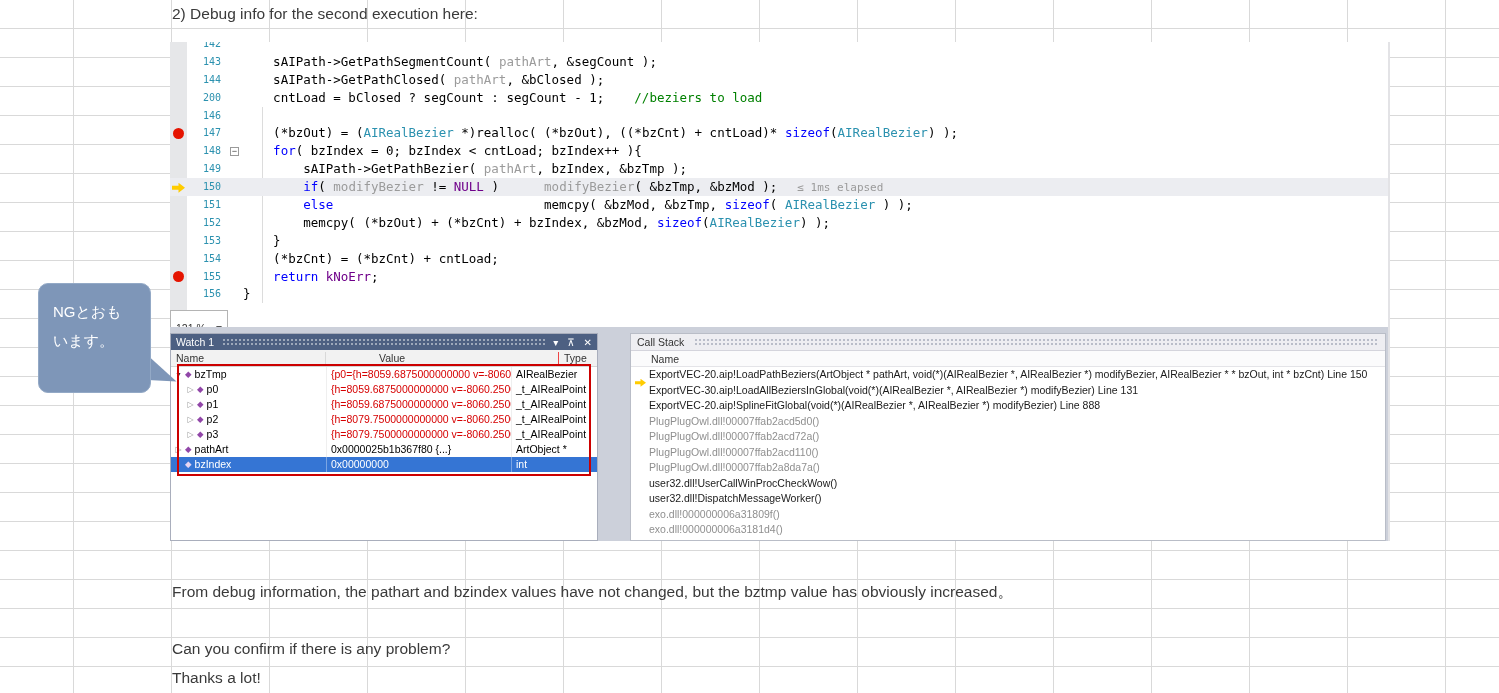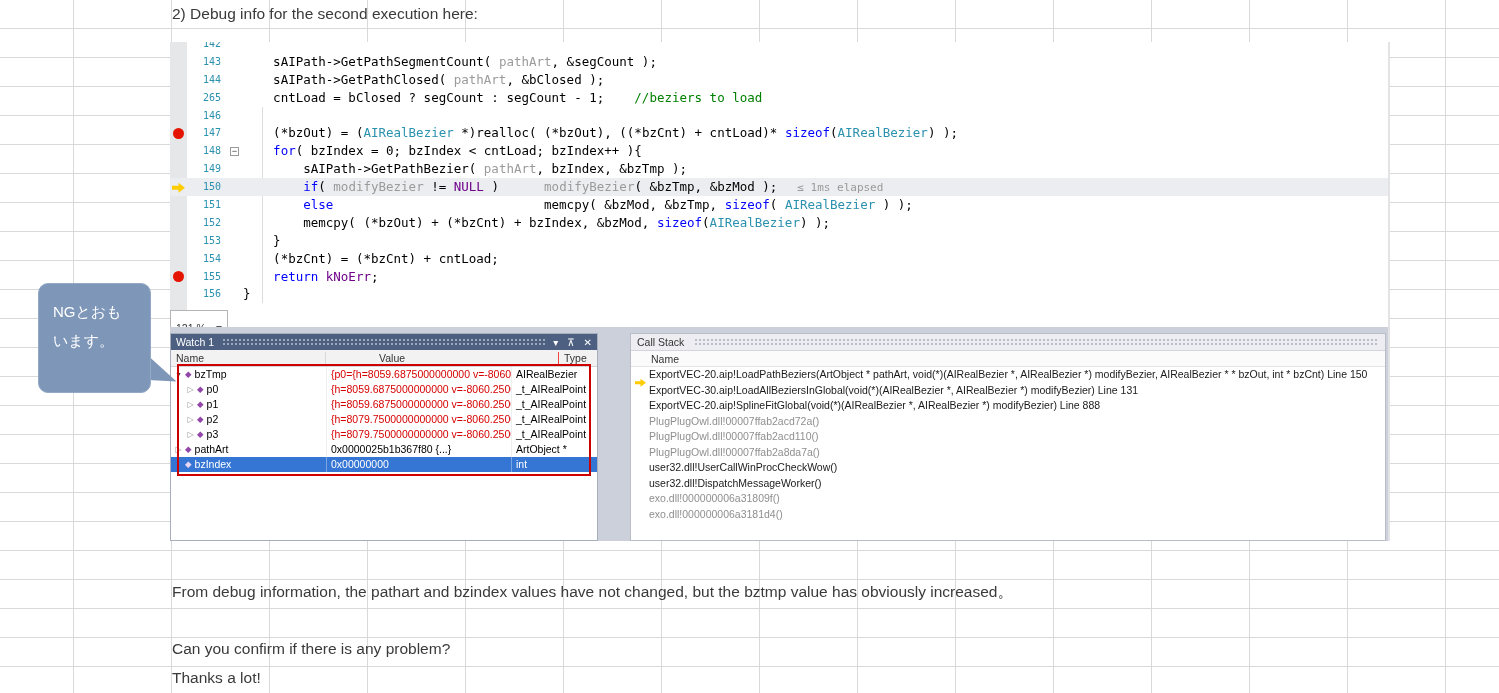--- a/index.html
+++ b/index.html
@@ -103,21 +103,21 @@
 
 <div class="vs-shot">
 
   <div class="editor">
     <div class="bp-strip"></div>
     <div class="indent-guide"></div>
     <div class="code-lines">
         <div class="code-line"><span class="gut"></span><span class="lnum">142</span><span class="fold"></span><span class="code"></span></div>
         <div class="code-line"><span class="gut"></span><span class="lnum">143</span><span class="fold"></span><span class="code"><span class="tk-d">    sAIPath-&gt;GetPathSegmentCount( </span><span class="tk-p">pathArt</span><span class="tk-d">, &amp;segCount );</span></span></div>
         <div class="code-line"><span class="gut"></span><span class="lnum">144</span><span class="fold"></span><span class="code"><span class="tk-d">    sAIPath-&gt;GetPathClosed( </span><span class="tk-p">pathArt</span><span class="tk-d">, &amp;bClosed );</span></span></div>
-        <div class="code-line"><span class="gut"></span><span class="lnum">265</span><span class="fold"></span><span class="code"><span class="tk-d">    cntLoad = bClosed ? segCount : segCount - 1;    </span><span class="tk-c">//beziers to load</span></span></div>
+        <div class="code-line"><span class="gut"></span><span class="lnum">200</span><span class="fold"></span><span class="code"><span class="tk-d">    cntLoad = bClosed ? segCount : segCount - 1;    </span><span class="tk-c">//beziers to load</span></span></div>
         <div class="code-line"><span class="gut"></span><span class="lnum">146</span><span class="fold"></span><span class="code"></span></div>
         <div class="code-line"><span class="gut"><span class="bp-dot"></span></span><span class="lnum">147</span><span class="fold"></span><span class="code"><span class="tk-d">    (*bzOut) = (</span><span class="tk-t">AIRealBezier</span><span class="tk-d"> *)realloc( (*bzOut), ((*bzCnt) + cntLoad)* </span><span class="tk-k">sizeof</span><span class="tk-d">(</span><span class="tk-t">AIRealBezier</span><span class="tk-d">) );</span></span></div>
         <div class="code-line"><span class="gut"></span><span class="lnum">148</span><span class="fold"><span class="fold-box">−</span></span><span class="code"><span class="tk-d">    </span><span class="tk-k">for</span><span class="tk-d">( bzIndex = 0; bzIndex &lt; cntLoad; bzIndex++ ){</span></span></div>
         <div class="code-line"><span class="gut"></span><span class="lnum">149</span><span class="fold"></span><span class="code"><span class="tk-d">        sAIPath-&gt;GetPathBezier( </span><span class="tk-p">pathArt</span><span class="tk-d">, bzIndex, &amp;bzTmp );</span></span></div>
         <div class="code-line hl"><span class="gut"><span class="cur-arrow"></span></span><span class="lnum">150</span><span class="fold"></span><span class="code"><span class="tk-d">        </span><span class="tk-k">if</span><span class="tk-d">( </span><span class="tk-p">modifyBezier</span><span class="tk-d"> != </span><span class="tk-m">NULL</span><span class="tk-d"> )      </span><span class="tk-p">modifyBezier</span><span class="tk-d">( &amp;bzTmp, &amp;bzMod );</span><span class="tk-perf">   ≤ 1ms elapsed</span></span></div>
         <div class="code-line"><span class="gut"></span><span class="lnum">151</span><span class="fold"></span><span class="code"><span class="tk-d">        </span><span class="tk-k">else</span><span class="tk-d">                            memcpy( &amp;bzMod, &amp;bzTmp, </span><span class="tk-k">sizeof</span><span class="tk-d">( </span><span class="tk-t">AIRealBezier</span><span class="tk-d"> ) );</span></span></div>
         <div class="code-line"><span class="gut"></span><span class="lnum">152</span><span class="fold"></span><span class="code"><span class="tk-d">        memcpy( (*bzOut) + (*bzCnt) + bzIndex, &amp;bzMod, </span><span class="tk-k">sizeof</span><span class="tk-d">(</span><span class="tk-t">AIRealBezier</span><span class="tk-d">) );</span></span></div>
         <div class="code-line"><span class="gut"></span><span class="lnum">153</span><span class="fold"></span><span class="code"><span class="tk-d">    }</span></span></div>
         <div class="code-line"><span class="gut"></span><span class="lnum">154</span><span class="fold"></span><span class="code"><span class="tk-d">    (*bzCnt) = (*bzCnt) + cntLoad;</span></span></div>
         <div class="code-line"><span class="gut"><span class="bp-dot"></span></span><span class="lnum">155</span><span class="fold"></span><span class="code"><span class="tk-d">    </span><span class="tk-k">return</span><span class="tk-d"> </span><span class="tk-m">kNoErr</span><span class="tk-d">;</span></span></div>
@@ -232,20 +232,24 @@
           <div class="cs-row">
             <span class="cs-gut"></span>
             <span class="cs-text">ExportVEC-30.aip!LoadAllBeziersInGlobal(void(*)(AIRealBezier *, AIRealBezier *) modifyBezier) Line 131</span>
           </div>
           <div class="cs-row">
             <span class="cs-gut"></span>
             <span class="cs-text">ExportVEC-20.aip!SplineFitGlobal(void(*)(AIRealBezier *, AIRealBezier *) modifyBezier) Line 888</span>
           </div>
           <div class="cs-row dim">
             <span class="cs-gut"></span>
+            <span class="cs-text">PlugPlugOwl.dll!00007ffab2acd5d0()</span>
+          </div>
+          <div class="cs-row dim">
+            <span class="cs-gut"></span>
             <span class="cs-text">PlugPlugOwl.dll!00007ffab2acd72a()</span>
           </div>
           <div class="cs-row dim">
             <span class="cs-gut"></span>
             <span class="cs-text">PlugPlugOwl.dll!00007ffab2acd110()</span>
           </div>
           <div class="cs-row dim">
             <span class="cs-gut"></span>
             <span class="cs-text">PlugPlugOwl.dll!00007ffab2a8da7a()</span>
           </div>

